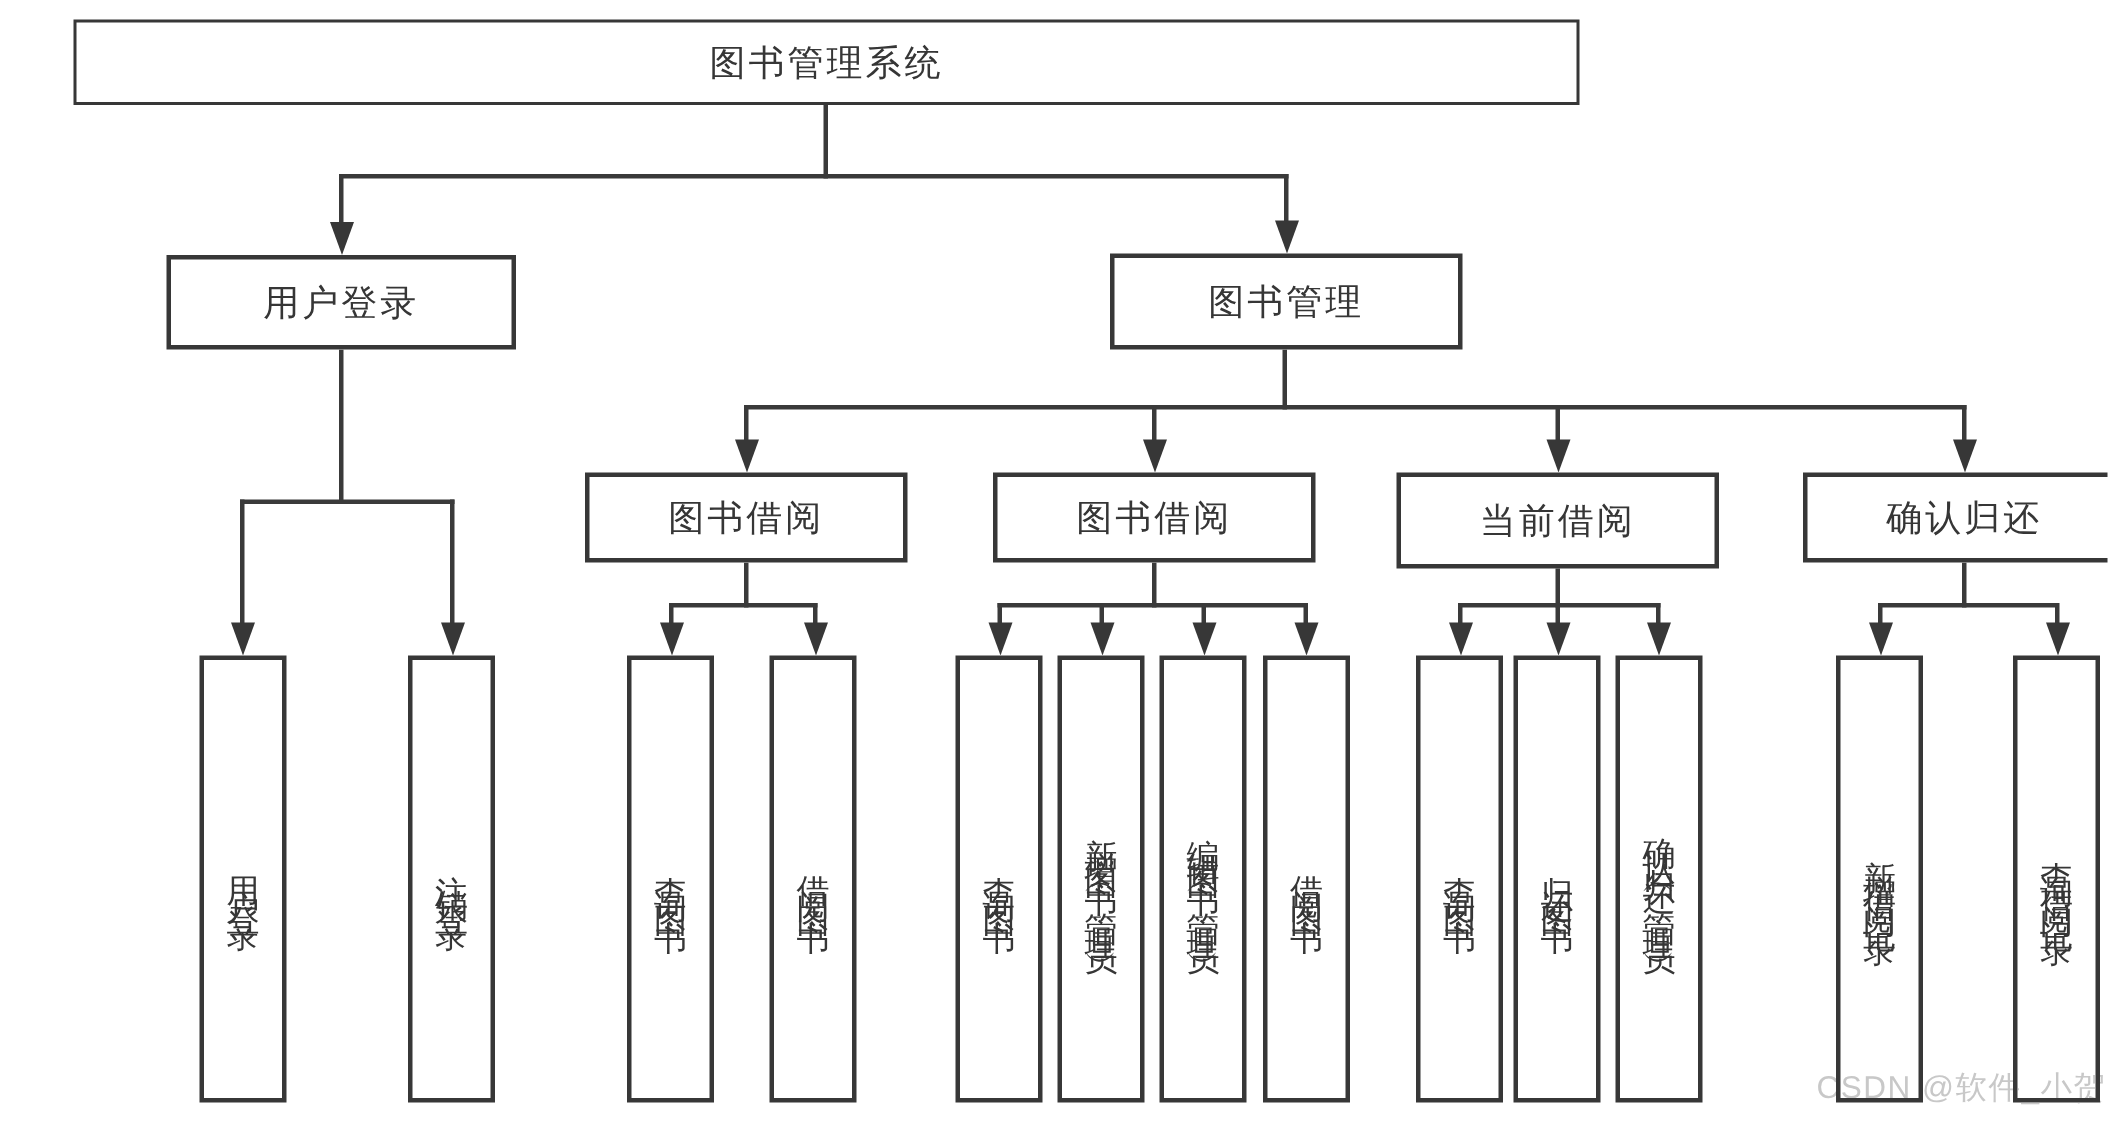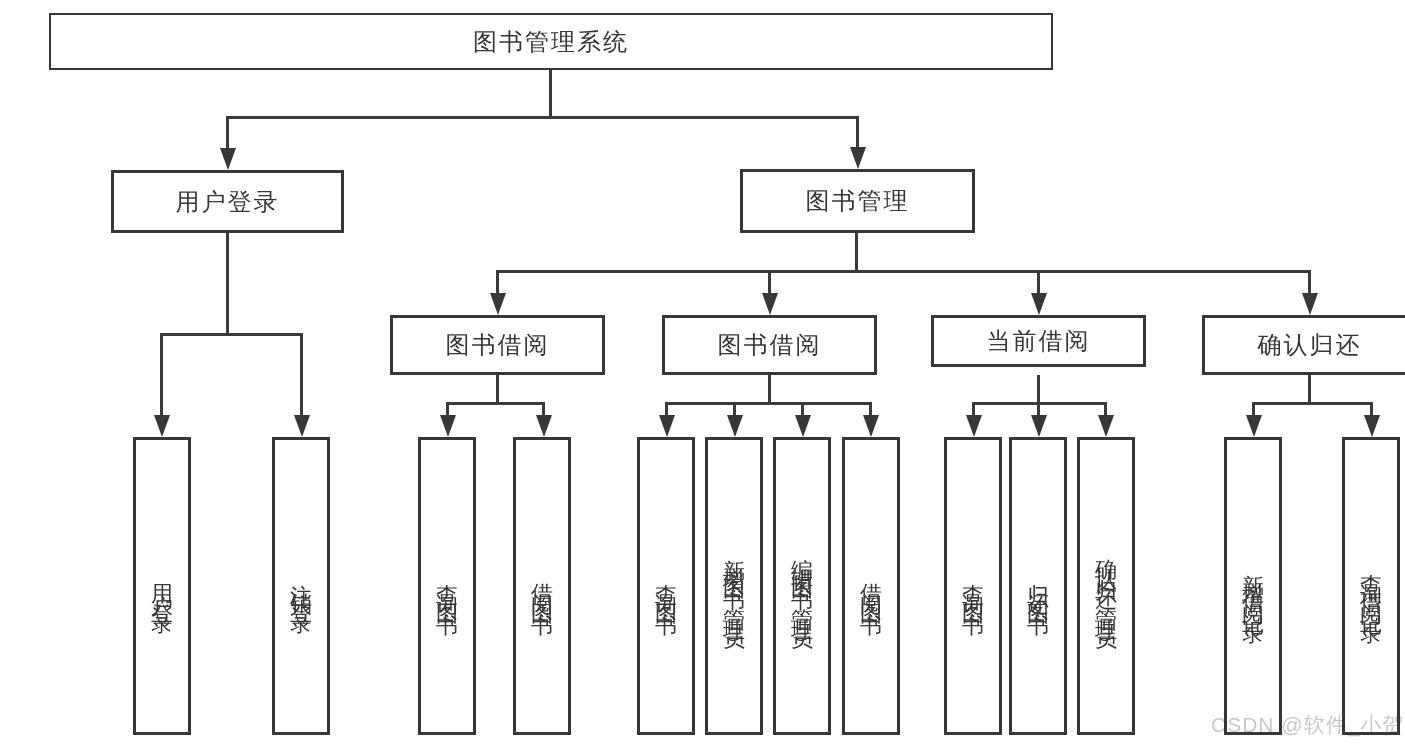--- a/index.html
+++ b/index.html
@@ -79,21 +79,21 @@
   <div class="node root" style="left:21px; top:13px; width:1004px; height:57px;">图书管理系统</div>
 
   <div class="node" style="left:83px; top:170px; width:233px; height:63px;">用户登录</div>
 
   <div class="node" style="left:712px; top:169px; width:235px; height:64px;">图书管理</div>
 
   <div class="node" style="left:362px; top:315px; width:215px; height:60px;">图书借阅</div>
 
   <div class="node" style="left:634px; top:315px; width:215px; height:60px;">图书借阅</div>
 
-  <div class="node" style="left:903px; top:315px; width:215px; height:52px;">当前借阅</div>
+  <div class="node" style="left:903px; top:315px; width:215px; height:64px;">当前借阅</div>
 
   <div class="node" style="left:1174px; top:315px; width:215px; height:60px;">确认归还</div>
 
   <div class="node vnode" style="left:105px; top:437px; width:58px; height:298px;">用户登录</div>
 
   <div class="node vnode" style="left:244px; top:437px; width:58px; height:298px;">注销登录</div>
 
   <div class="node vnode" style="left:390px; top:437px; width:58px; height:298px;">查询图书</div>
 
   <div class="node vnode" style="left:485px; top:437px; width:58px; height:298px;">借阅图书</div>

